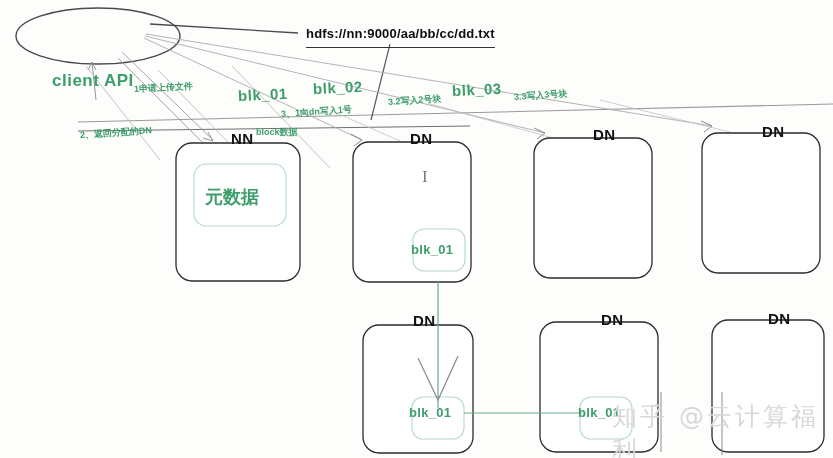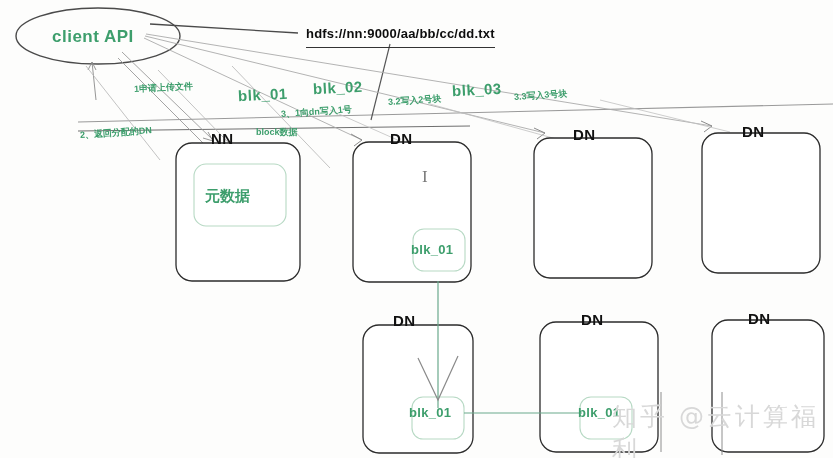--- a/index.html
+++ b/index.html
@@ -29,47 +29,49 @@
     white-space: nowrap;
     line-height: 1;
   }
   .green {
     color: #3d9e6c;
   }
   .client-api {
     font-size: 17px;
     font-weight: bold;
     letter-spacing: .5px;
+    margin-top: 44px;
   }
   .blk-top {
     font-size: 15px;
     font-weight: bold;
     letter-spacing: .5px;
   }
   .blk-inner {
     font-size: 13px;
     font-weight: bold;
     letter-spacing: .3px;
   }
   .meta-inner {
-    font-size: 15px;
+    font-size: 18px;
     font-weight: bold;
   }
   .step {
     font-size: 9px;
     font-weight: bold;
   }
   .step-rot1 { transform: rotate(-3deg); transform-origin: left center; }
   .step-rot2 { transform: rotate(-4deg); transform-origin: left center; }
   .step-rot3 { transform: rotate(-4deg); transform-origin: left center; }
   .node-cap {
     font-size: 15px;
     font-weight: bold;
     color: #111111;
     letter-spacing: .5px;
+    margin-left: 20px;
   }
   .url-label {
     font-size: 13px;
     font-weight: bold;
     color: #0d0d0d;
     letter-spacing: .2px;
     border-bottom: 1.5px solid #333;
     padding-bottom: 7px;
   }
   .watermark {

